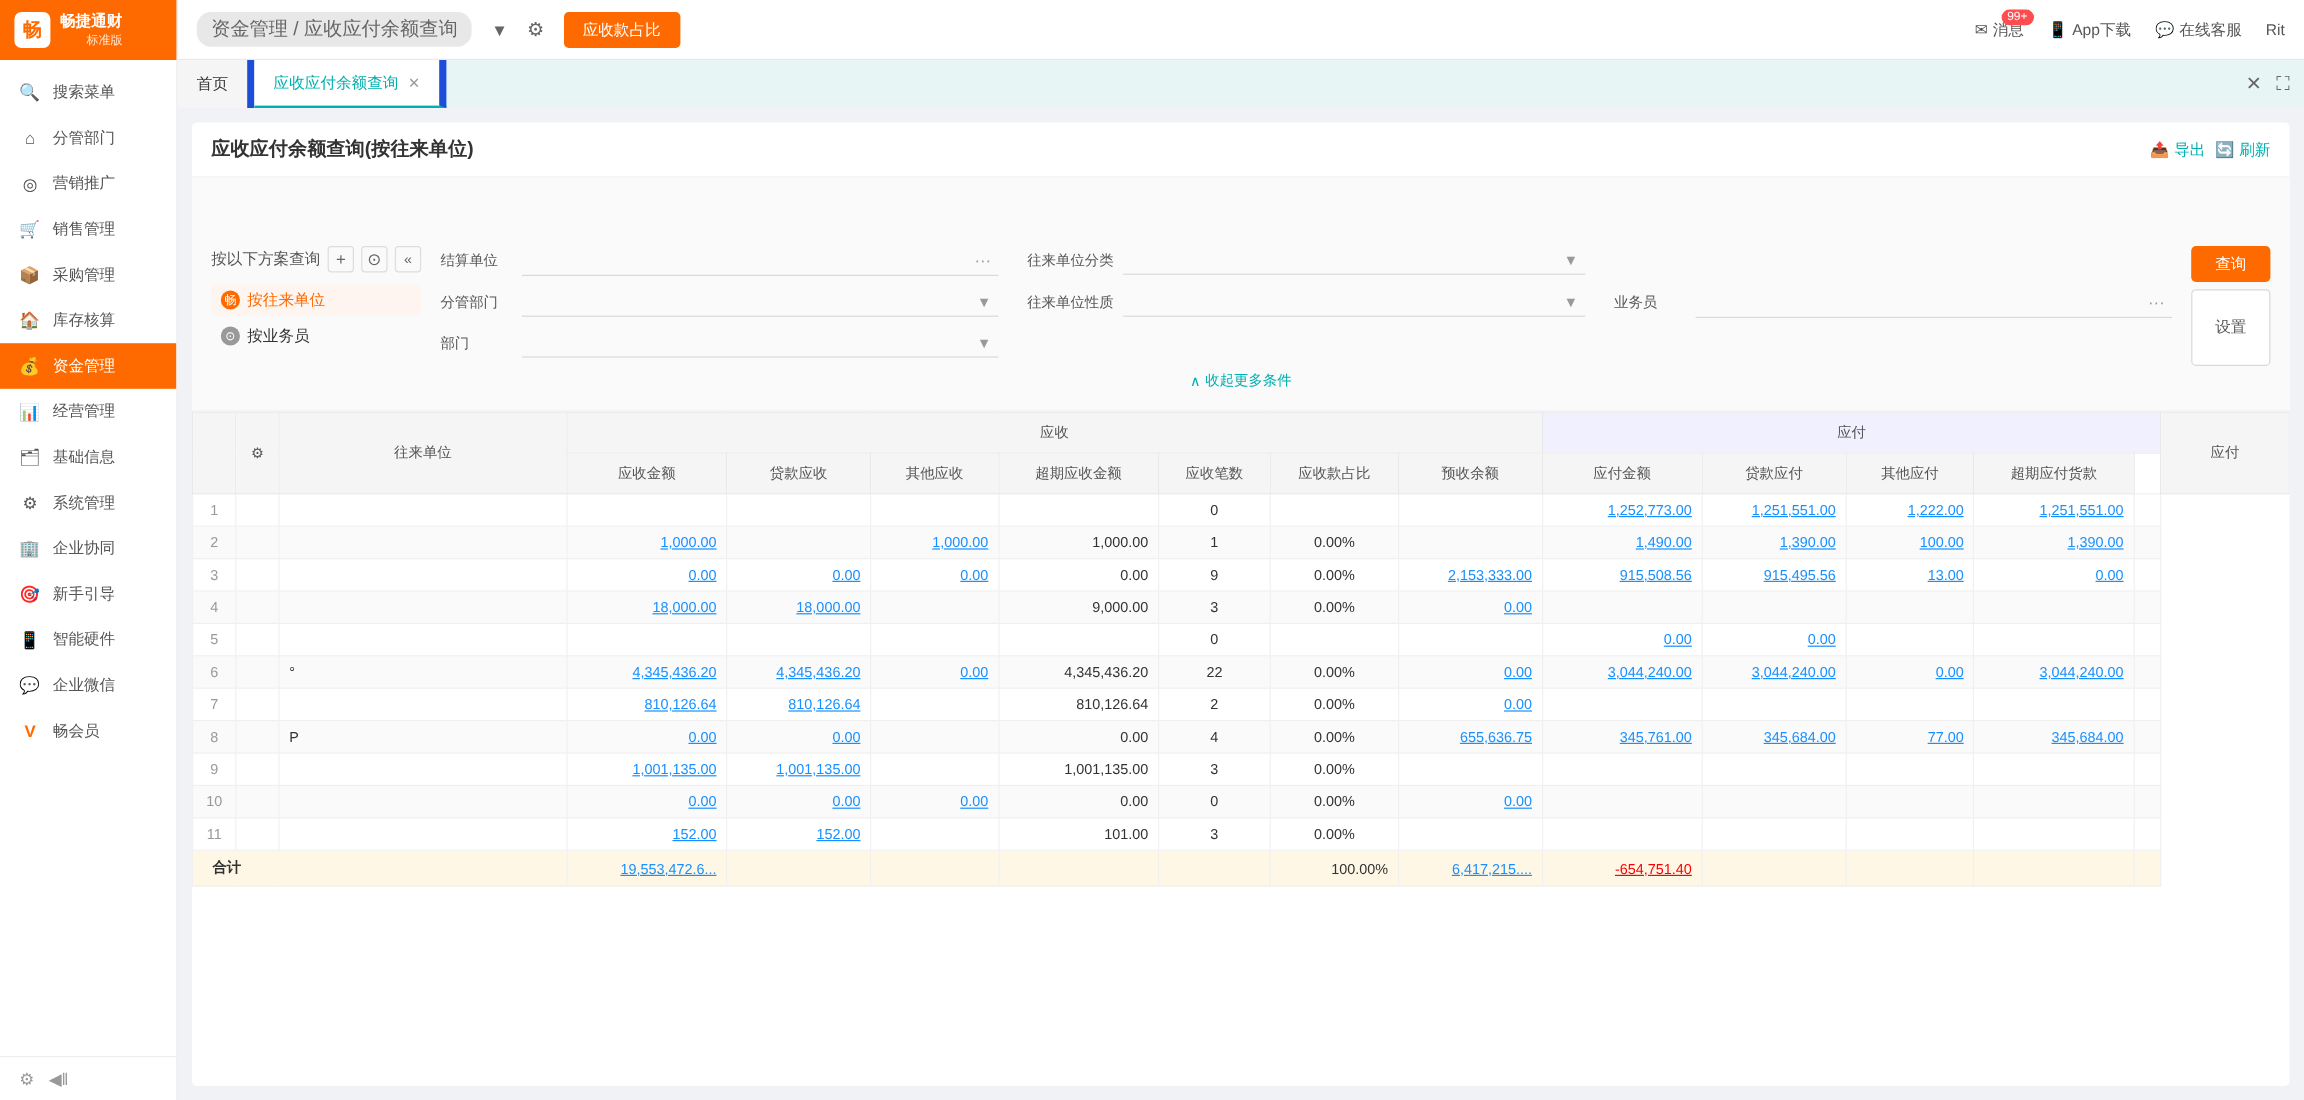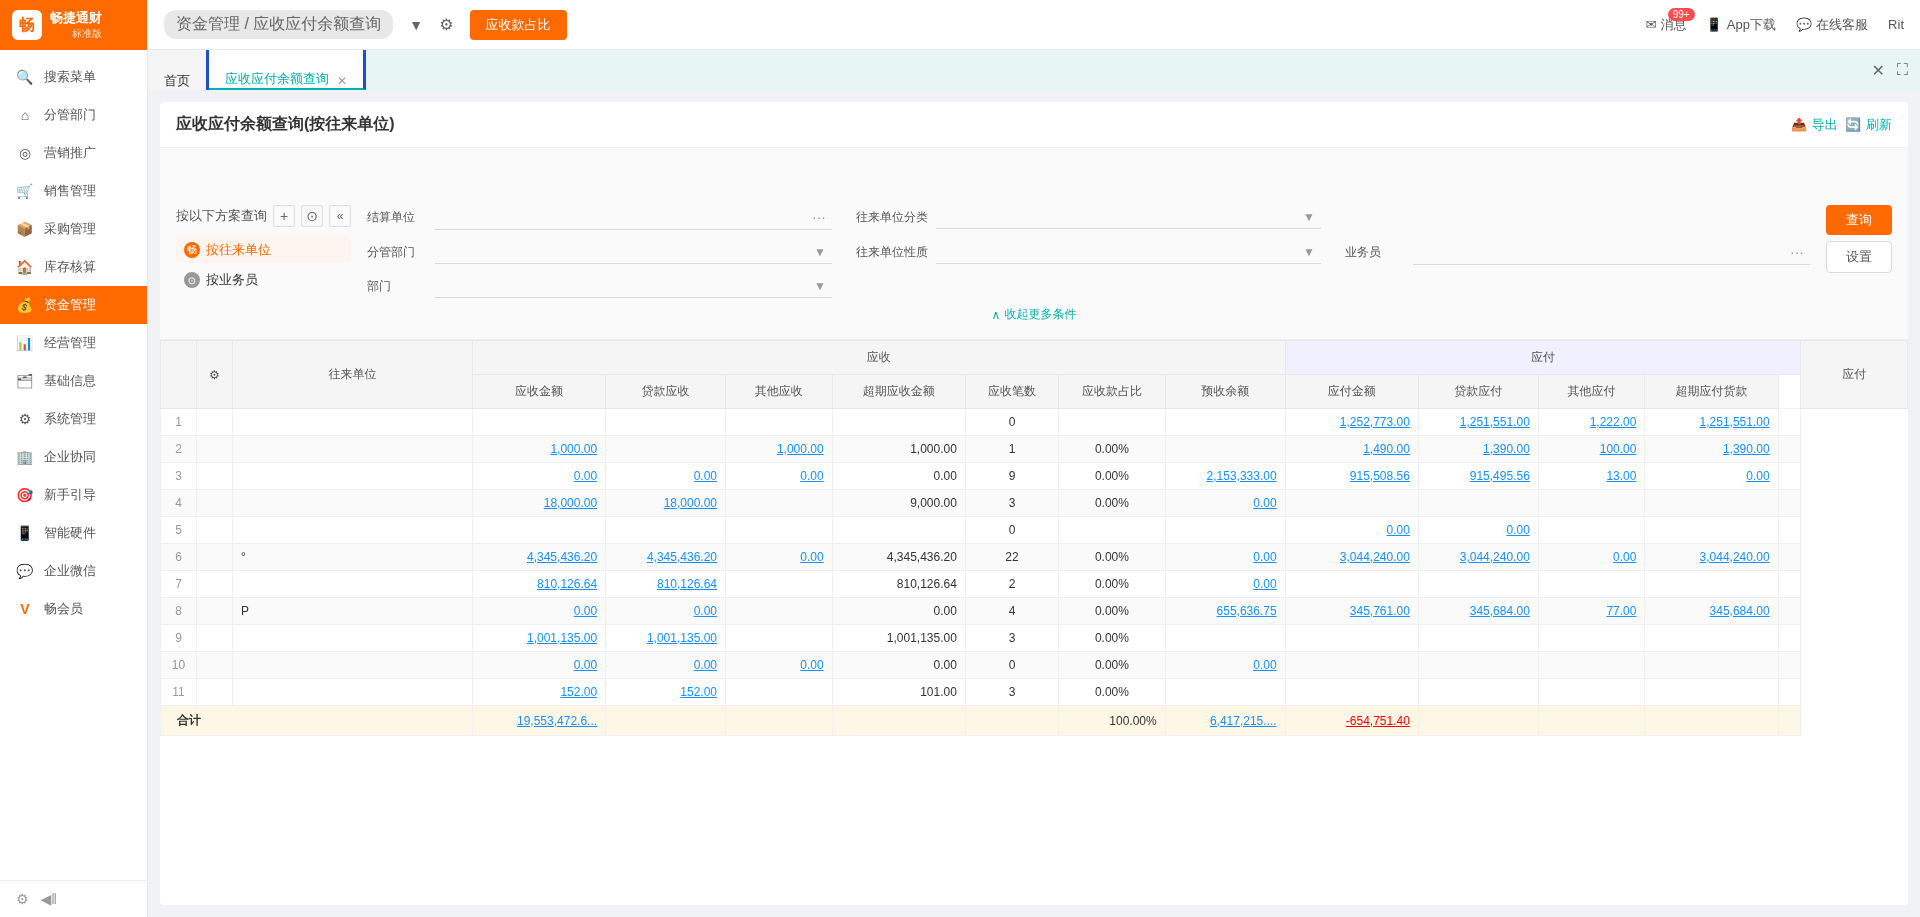--- a/index.html
+++ b/index.html
@@ -40,21 +40,21 @@
     .header-app { display: flex; align-items: center; gap: 4px; cursor: pointer; color: #555; font-size: 13px; }
     .header-service { display: flex; align-items: center; gap: 4px; cursor: pointer; color: #555; font-size: 13px; }
     .header-user { color: #555; font-size: 13px; cursor: pointer; }
 
     
     .tabbar {
       position: fixed; left: 148px; top: 50px; right: 0; height: 40px;
       background: #e8f5f5; display: flex; align-items: stretch; z-index: 99;
     }
     .tab {
-      display: flex; align-items: flex-end; padding: 0 16px; cursor: pointer; font-size: 13px; color: #555; border-right: 3px solid #1d4ed8; gap: 8px;
+      display: flex; align-items: center; padding: 0 16px; cursor: pointer; font-size: 13px; color: #555; border-right: 6px solid #1d4ed8; gap: 8px;
     }
     .tab.home { background: #f5f5f5; color: #333; }
     .tab.active { background: #fff; color: #00b0b0; border-bottom: 2px solid #00b0b0; }
     .tab-close { color: #999; font-size: 12px; cursor: pointer; }
     .tabbar-right { margin-left: auto; display: flex; align-items: center; padding: 0 12px; gap: 12px; }
     .tabbar-icon-btn { color: #666; cursor: pointer; font-size: 16px; }
 
     
     .main {
       position: fixed; left: 148px; top: 90px; right: 0; bottom: 0;
@@ -85,21 +85,21 @@
     .filter-scheme-item .scheme-icon-gray { width: 16px; height: 16px; border-radius: 50%; background: #999; display: flex; align-items: center; justify-content: center; color: #fff; font-size: 10px; }
     .filter-field { display: flex; align-items: center; gap: 8px; }
     .filter-field-label { font-size: 12px; color: #555; white-space: nowrap; min-width: 60px; }
     .filter-field-input {
       flex: 1; border: none; border-bottom: 1px solid #d9d9d9; padding: 4px 6px; font-size: 12px; outline: none; background: transparent; display: flex; align-items: center; justify-content: space-between; cursor: pointer; min-width: 0;
     }
     .filter-field-dots { color: #999; font-size: 14px; }
     .filter-field-arrow { color: #999; font-size: 12px; }
     .filter-actions { display: flex; flex-direction: column; gap: 6px; }
     .btn-query { background: #ff6a00; color: #fff; border: none; padding: 6px 20px; border-radius: 4px; cursor: pointer; font-size: 13px; }
-    .btn-setting { background: #fff; color: #555; border: 1px solid #d9d9d9; padding: 6px 16px; border-radius: 4px; cursor: pointer; font-size: 13px; }
+    .btn-setting { background: #fff; color: #555; border: 1px solid #d9d9d9; padding: 22px 16px; border-radius: 4px; cursor: pointer; font-size: 13px; }
     .collapse-more { text-align: center; padding: 4px 0; color: #00b0b0; cursor: pointer; font-size: 12px; display: flex; align-items: center; justify-content: center; gap: 4px; }
 
     
     .table-area { flex: 1; overflow: auto; }
     .data-table { width: 100%; border-collapse: collapse; font-size: 12px; }
     .data-table th {
       background: #f5f5f5; padding: 8px 6px; text-align: center; border: 1px solid #e8e8e8;
       font-weight: 500; color: #555; white-space: nowrap; position: sticky; top: 0; z-index: 10;
     }
     .data-table td {

